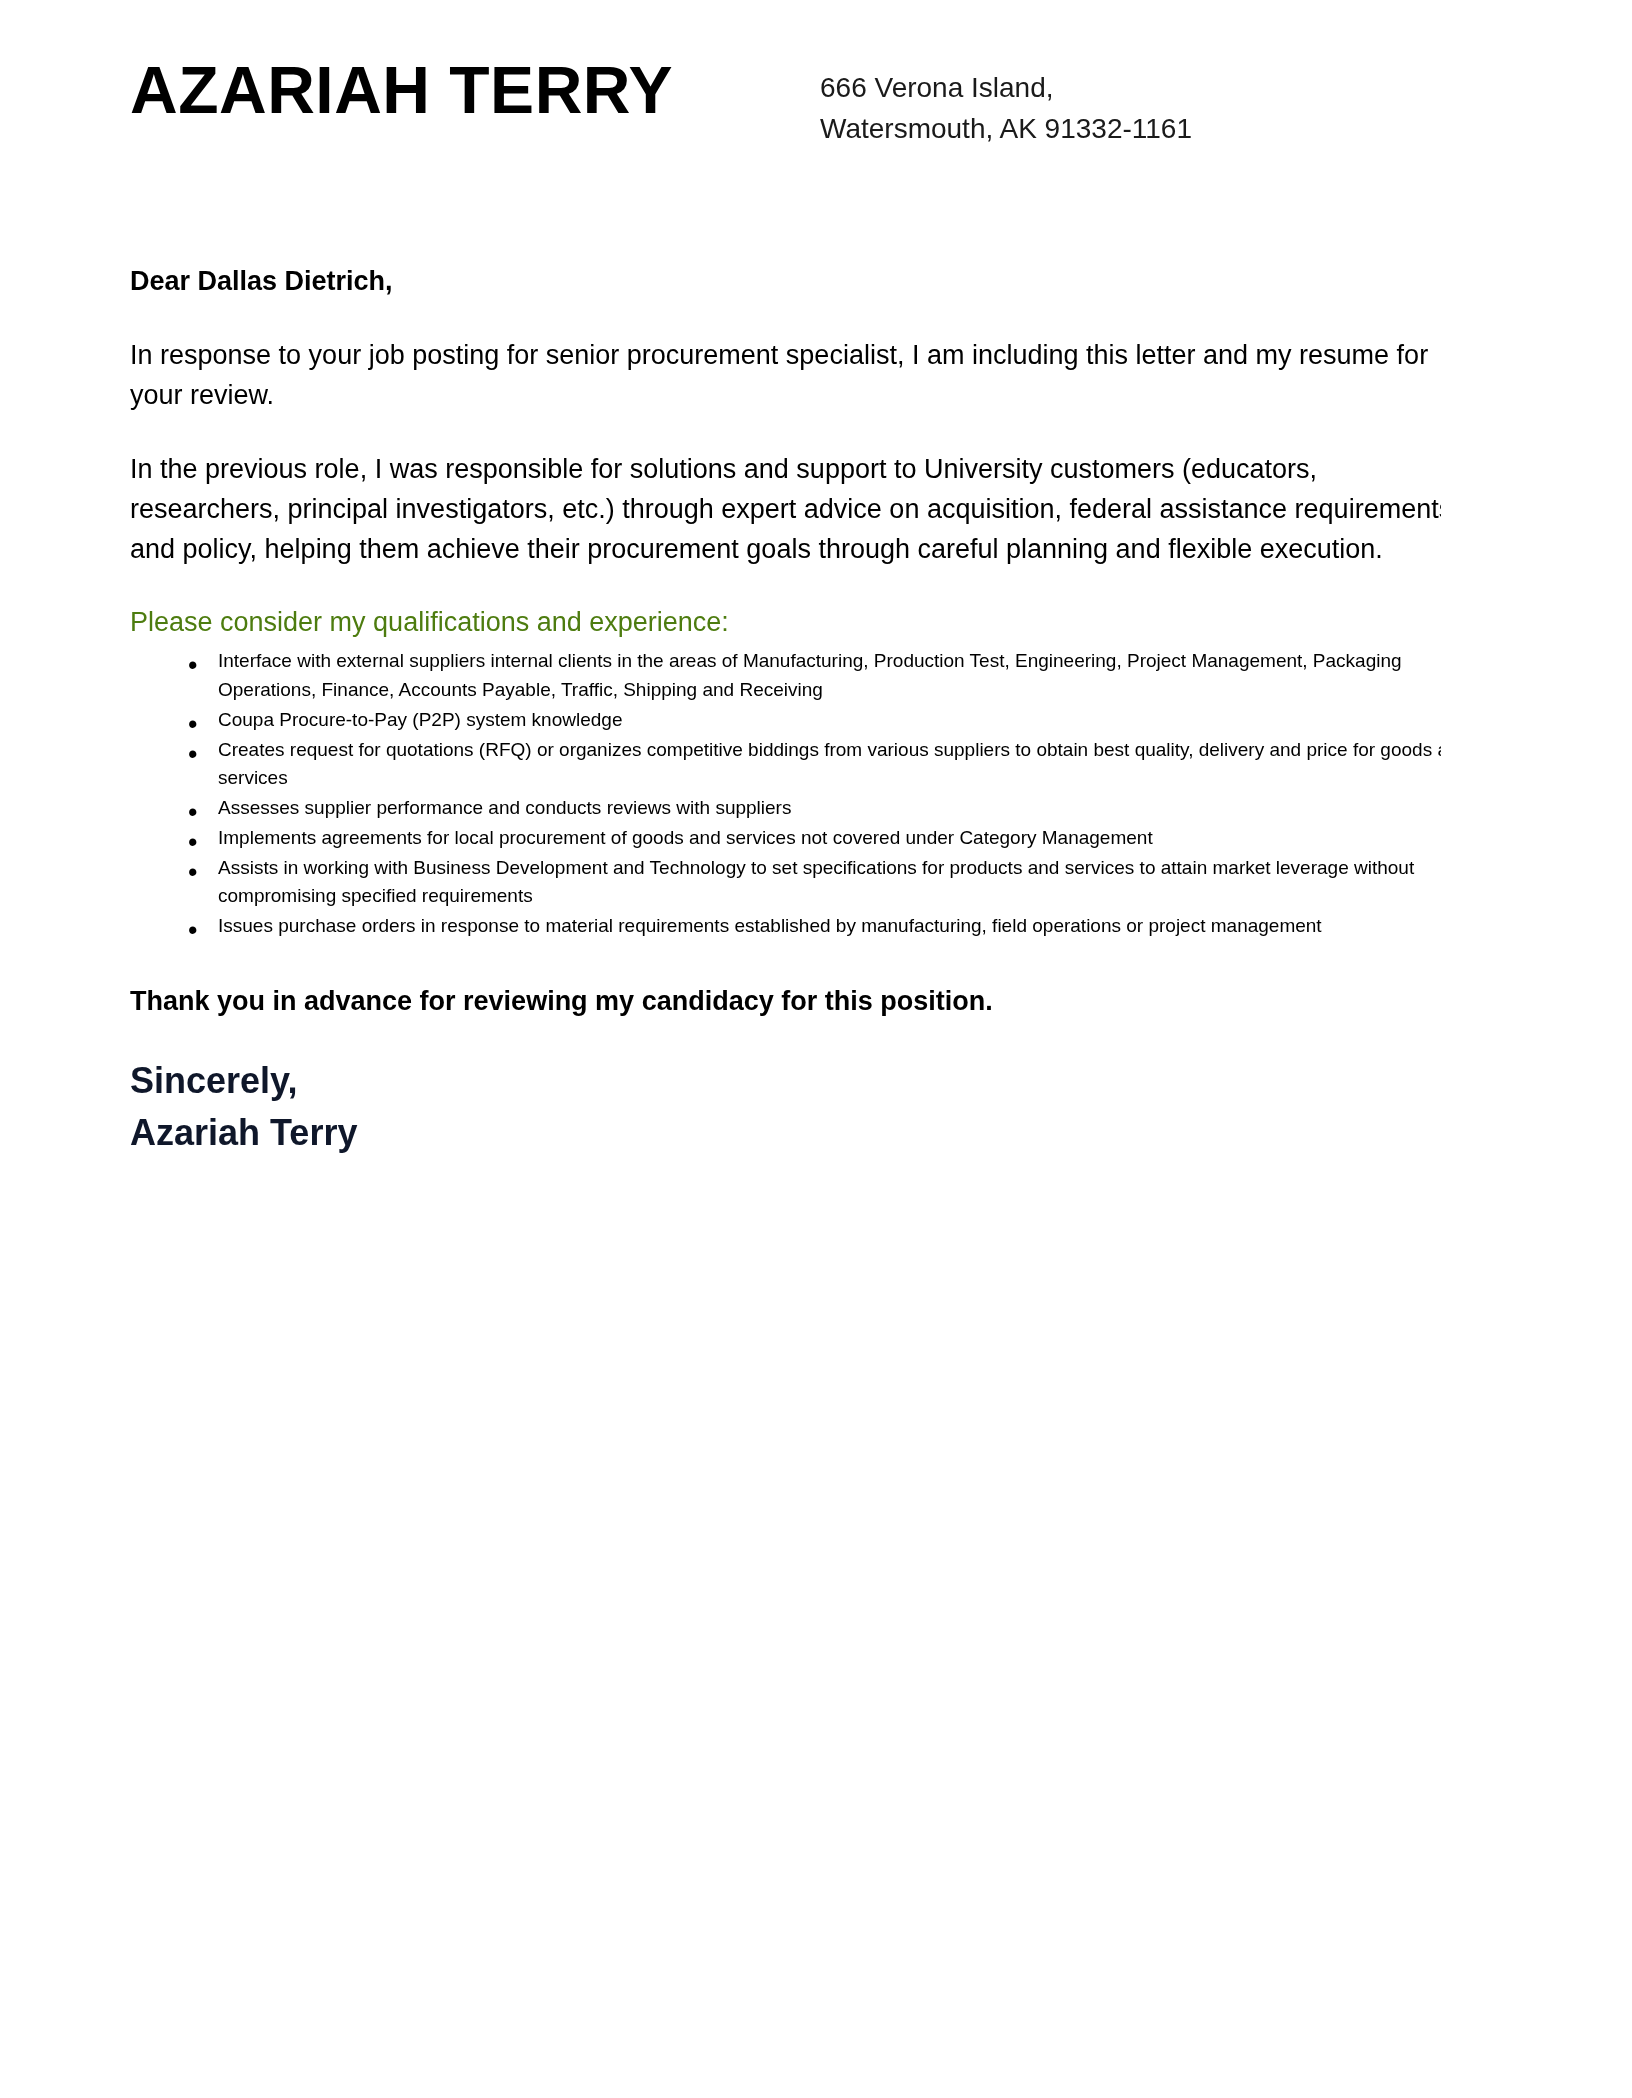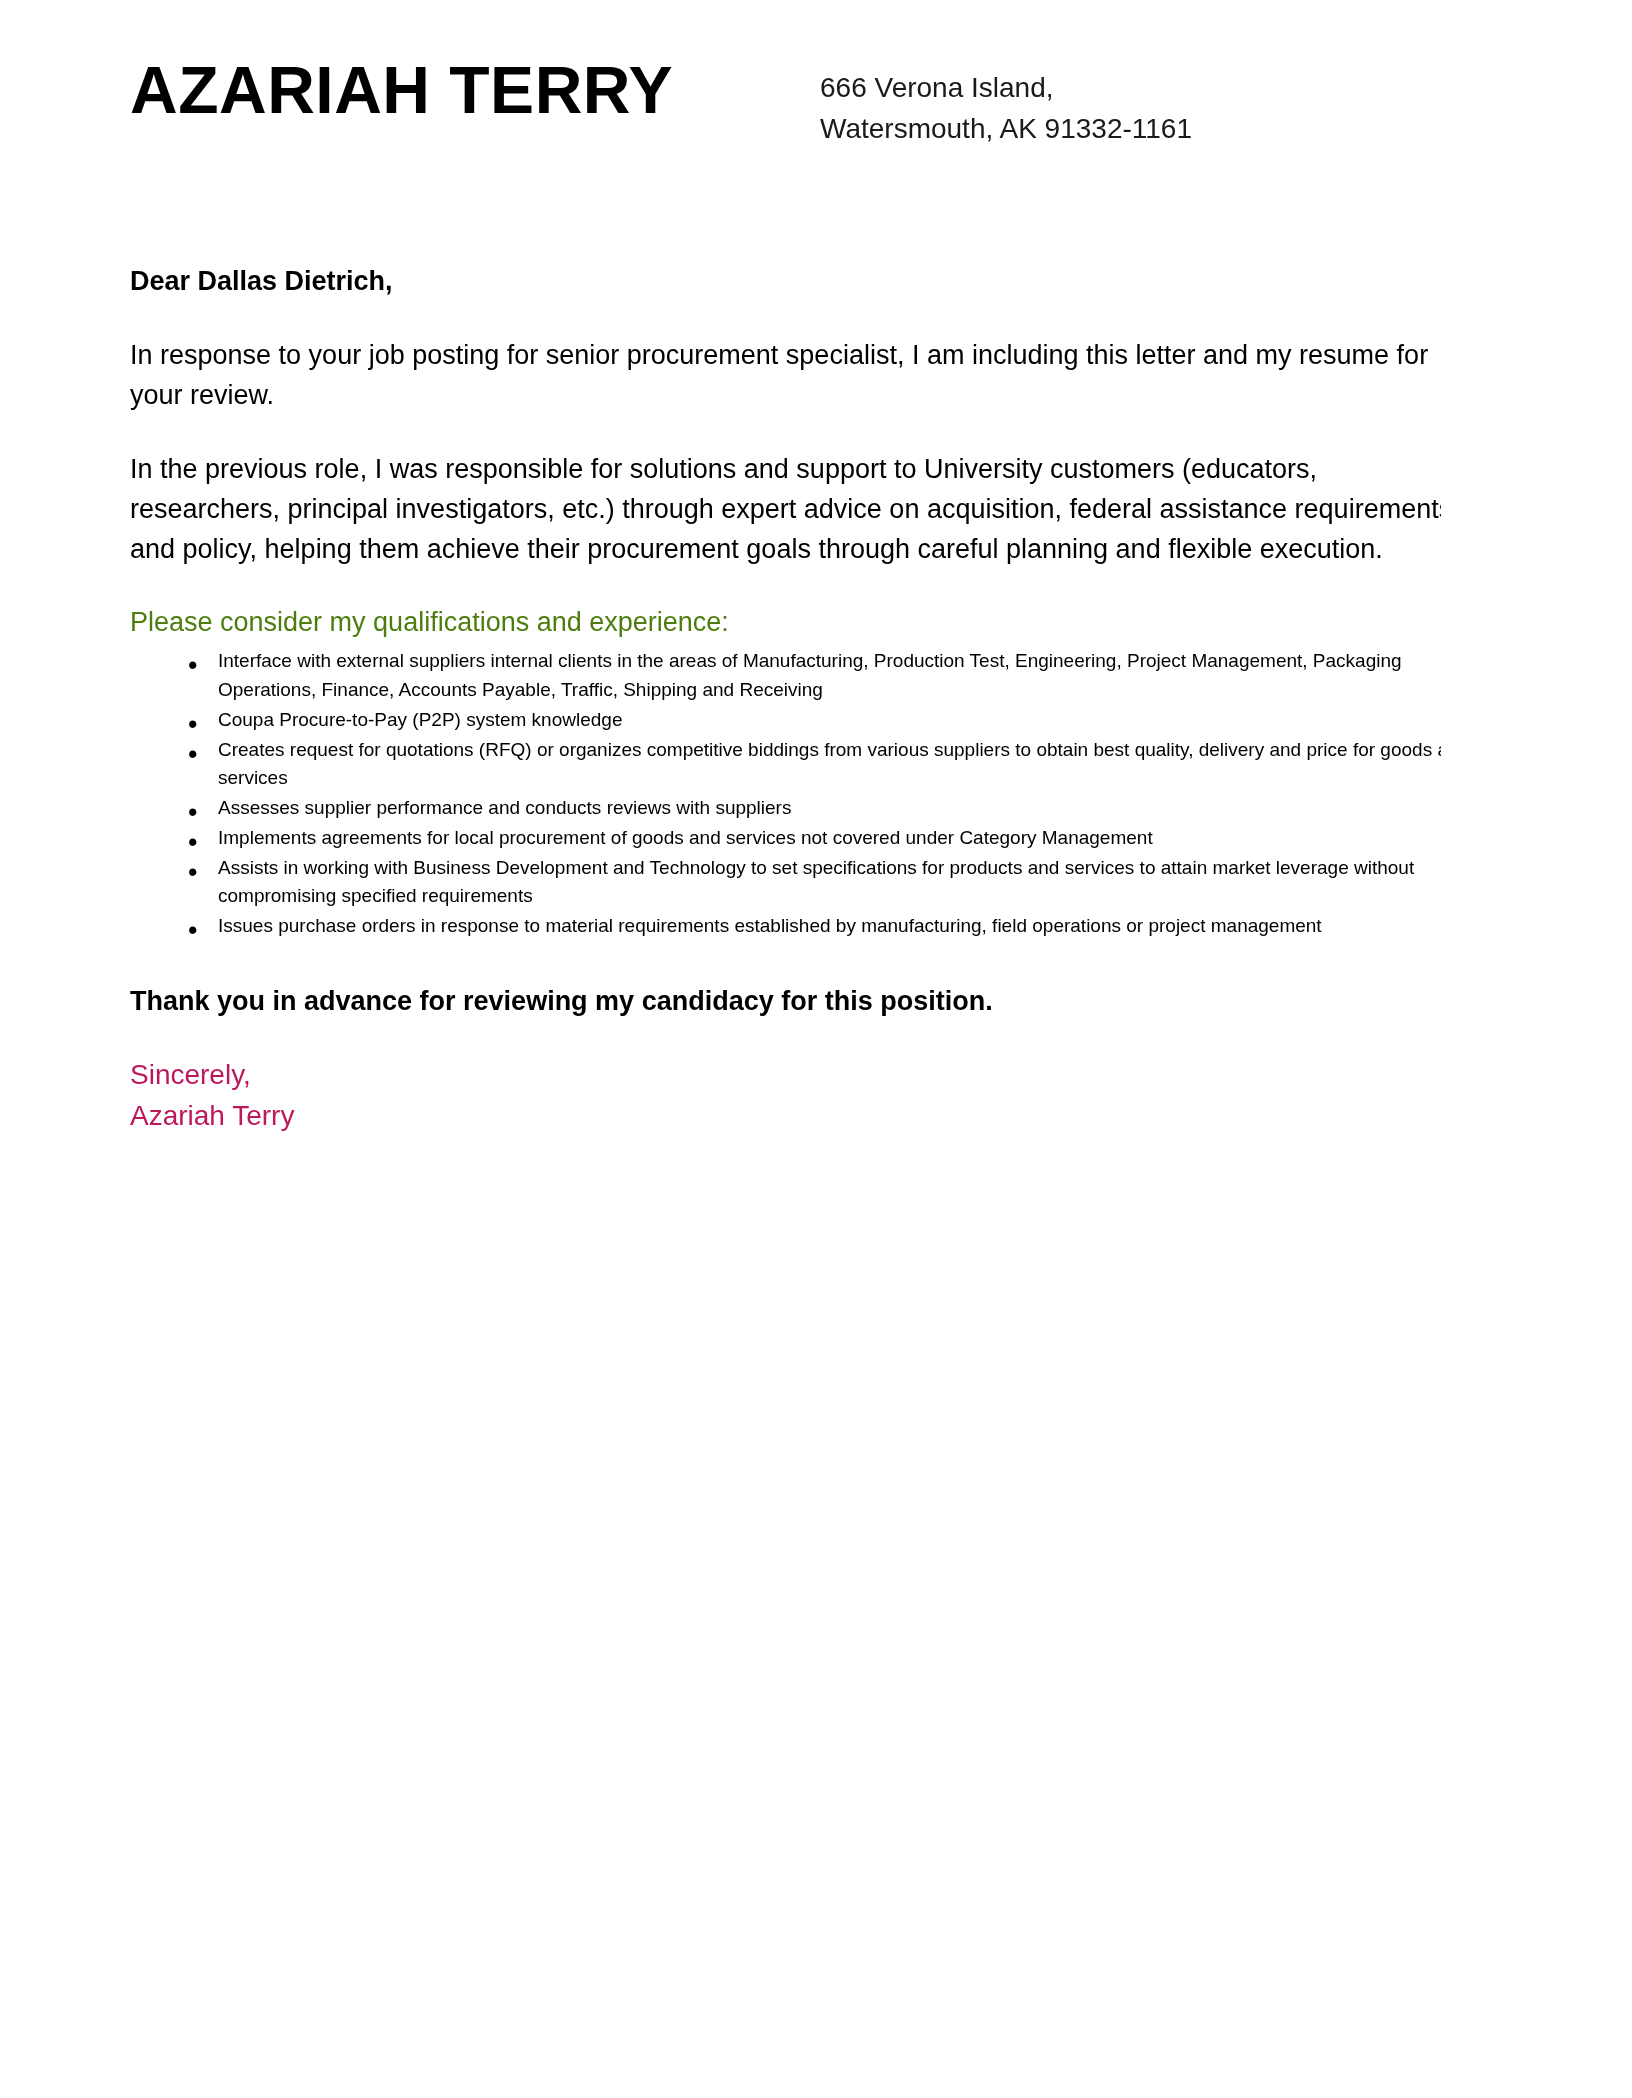--- a/index.html
+++ b/index.html
@@ -111,25 +111,25 @@
     color: #000000;
   }
   .closing-thanks {
     font-size: 27px;
     font-weight: 700;
     line-height: 1.5;
     margin: 0 0 34px 0;
     color: #000000;
   }
   .signature {
-    font-size: 28px;
-    font-weight: 400;
+    font-size: 36px;
+    font-weight: 700;
     line-height: 1.45;
     margin: 0;
-    color: #be185d;
+    color: #0f172a;
   }
   .signature span {
     display: block;
   }
 </style>
 </head>
 <body>
 
 <div class="page">
   <div class="content">

